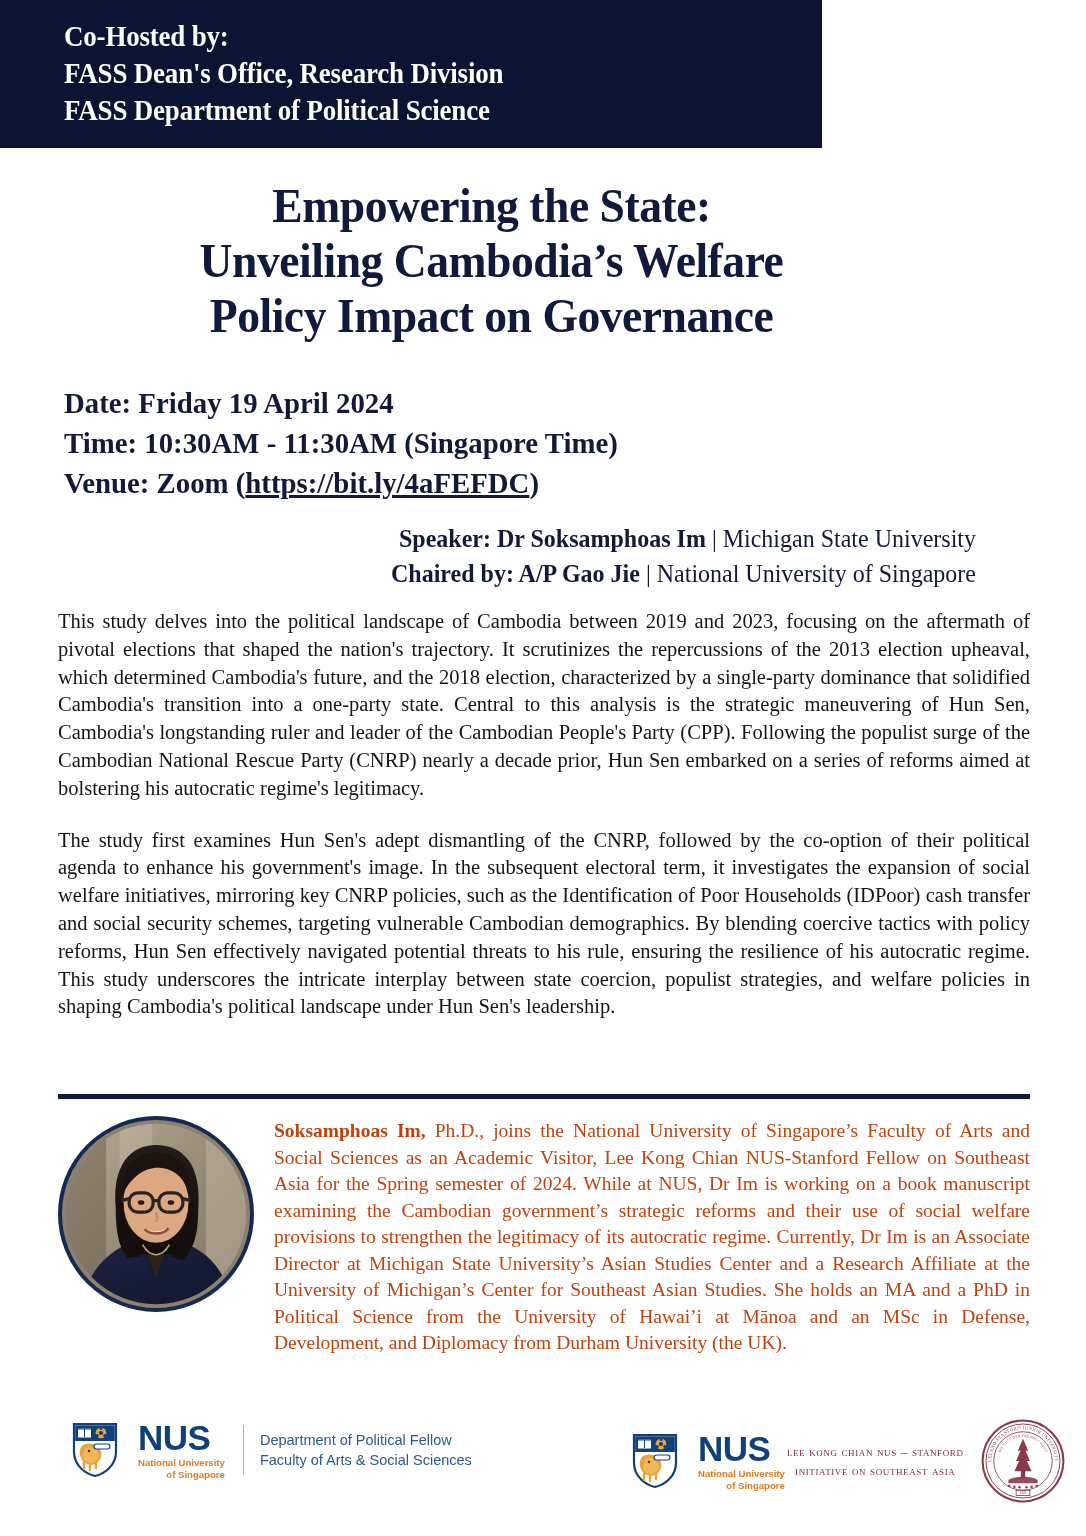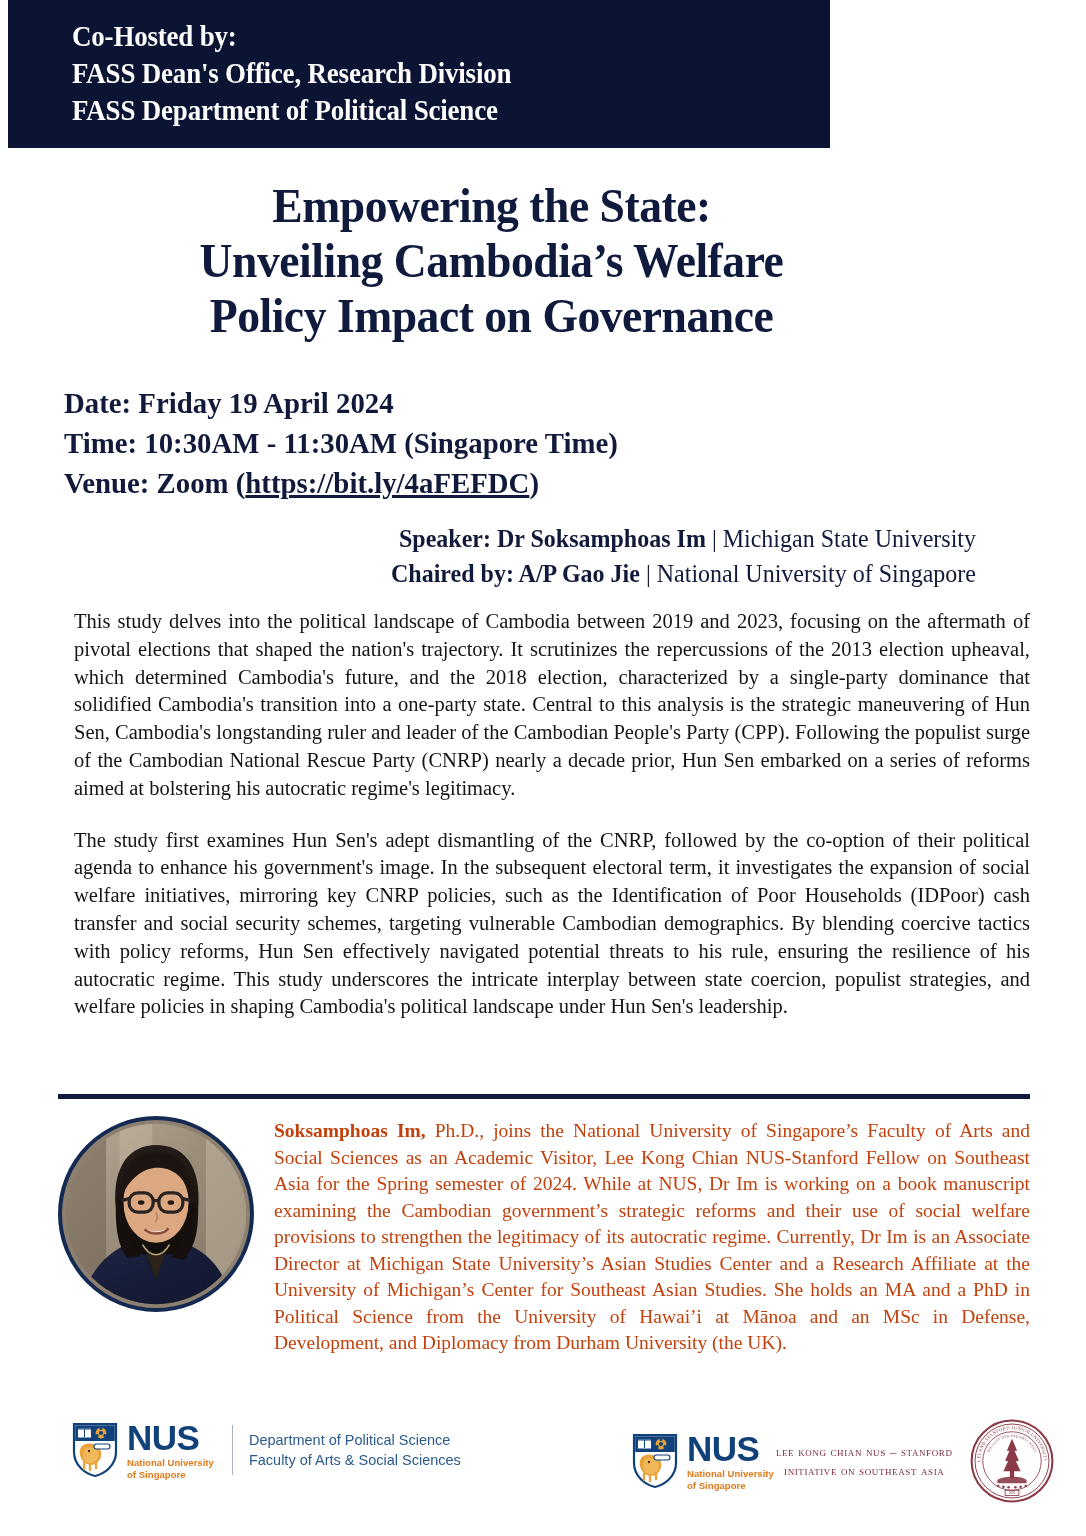--- a/index.html
+++ b/index.html
@@ -12,21 +12,21 @@
     height: 1536px;
     position: relative;
     overflow: hidden;
     font-family: "Liberation Serif", "DejaVu Serif", serif;
     color: #111111;
   }
 
   
   .banner {
     position: absolute;
-    left: 8px;
+    left: 0;
     top: 0;
     width: 822px;
     height: 148px;
     background: #0c1433;
     box-sizing: border-box;
     padding: 18px 0 0 64px;
   }
   .banner-line {
     color: #ffffff;
     font-family: "Liberation Serif", "DejaVu Serif", serif;
@@ -104,21 +104,21 @@
   }
 
   
   .abstract {
     position: absolute;
     left: 58px;
     top: 608px;
     width: 972px;
   }
   .abstract p {
-    margin: 0 0 24px 16px;
+    margin: 0 0 24px 0;
     text-align: justify;
     font-size: 20.5px;
     line-height: 27.8px;
     color: #151515;
     hyphens: none;
   }
   .abstract p:last-child { margin-bottom: 0; }
 
   
   .divider {
@@ -184,39 +184,40 @@
     top: 14px;
     display: flex;
     align-items: center;
   }
   .nus-logo {
     display: flex;
     align-items: center;
   }
   .nus-crest { width: 46px; height: 56px; flex: 0 0 auto; }
   .nus-word {
-    margin-left: 9px;
+    margin-left: 20px;
     line-height: 1;
   }
   .nus-word .nus-big {
     font-family: "Liberation Sans", "DejaVu Sans", sans-serif;
     font-weight: bold;
     font-size: 35px;
     color: #11417a;
     letter-spacing: -0.5px;
     display: block;
   }
   .nus-word .nus-sub {
     font-family: "Liberation Sans", "DejaVu Sans", sans-serif;
     font-size: 9.6px;
     font-weight: bold;
     color: #e07b1e;
     display: block;
     line-height: 11.5px;
     margin-top: 2px;
+    text-align: right;
   }
   .vrule {
     width: 1px;
     height: 50px;
     background: #a8b4c4;
     margin: 0 16px 0 18px;
   }
   .dept-text {
     font-family: "Liberation Sans", "DejaVu Sans", sans-serif;
     font-size: 14.5px;
@@ -376,21 +377,21 @@
         <path d="M12 41 L12 47 M18 42 L18 48 M24 40 L24 46" stroke="#e8a33d" stroke-width="2.4" stroke-linecap="round"></path>
       </svg>
       <div class="nus-word">
         <span class="nus-big">NUS</span>
         <span class="nus-sub">National University</span>
         <span class="nus-sub" style="margin-top:0">of Singapore</span>
       </div>
     </div>
     <div class="vrule"></div>
     <div class="dept-text">
-      <div>Department of Political Science</div>
+      <div>Department of Political Fellow</div>
       <div>Faculty of Arts &amp; Social Sciences</div>
     </div>
   </div>
 
   <div class="footer-right">
     <div class="nus-logo">
       <svg class="nus-crest" viewBox="0 0 46 56" xmlns="http://www.w3.org/2000/svg" aria-hidden="true">
         <path d="M2 2 H44 V30 C44 44 32 52 23 54 C14 52 2 44 2 30 Z" fill="#ffffff" stroke="#11417a" stroke-width="2.2"></path>
         <path d="M3.2 3.2 H42.8 V19 H3.2 Z" fill="#11417a"></path>
         <rect x="6" y="6.5" width="13" height="9" fill="#ffffff"></rect>

